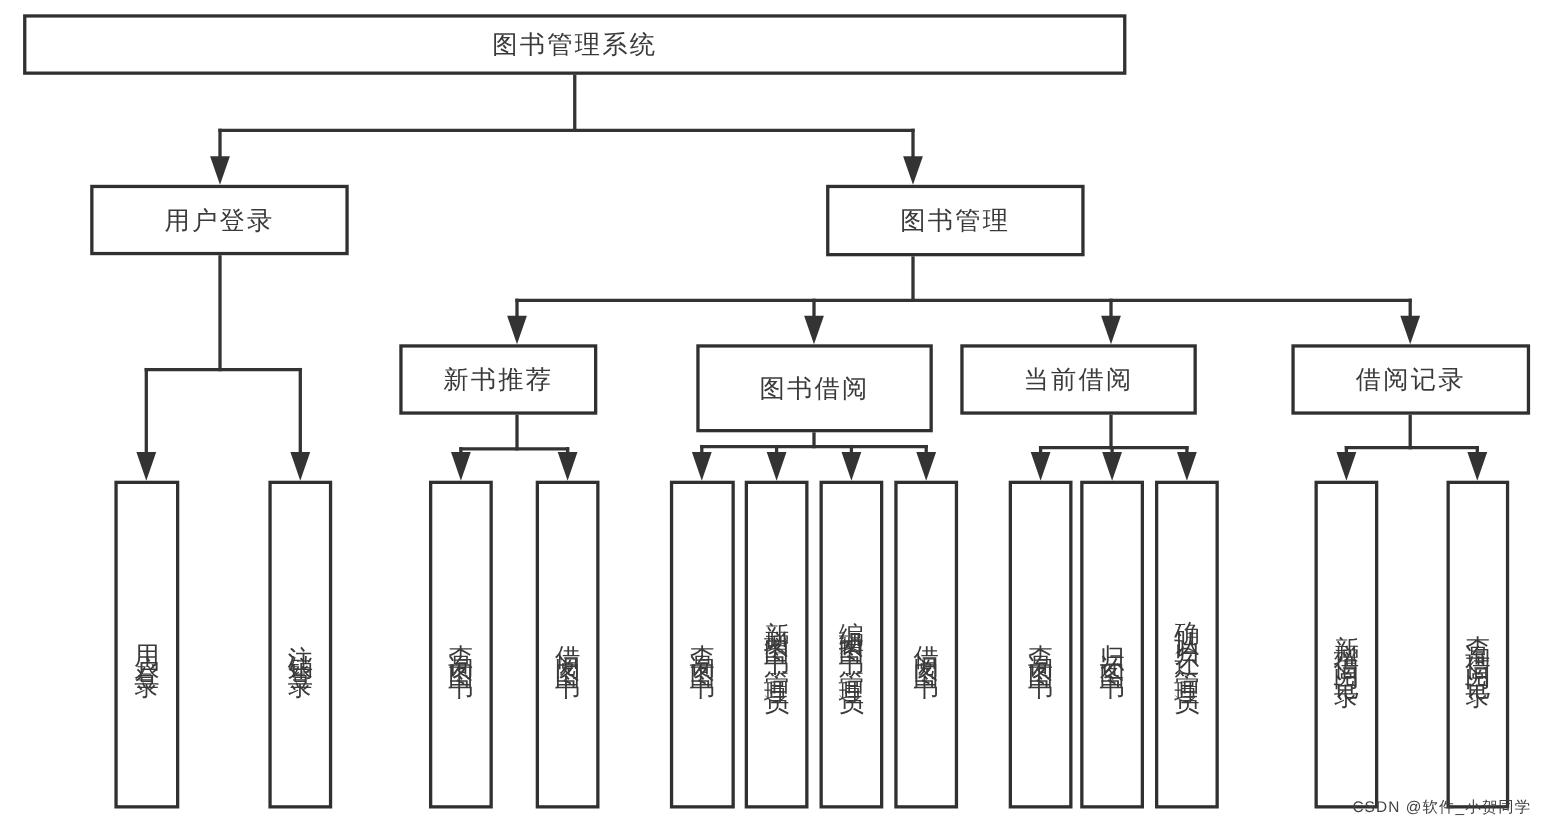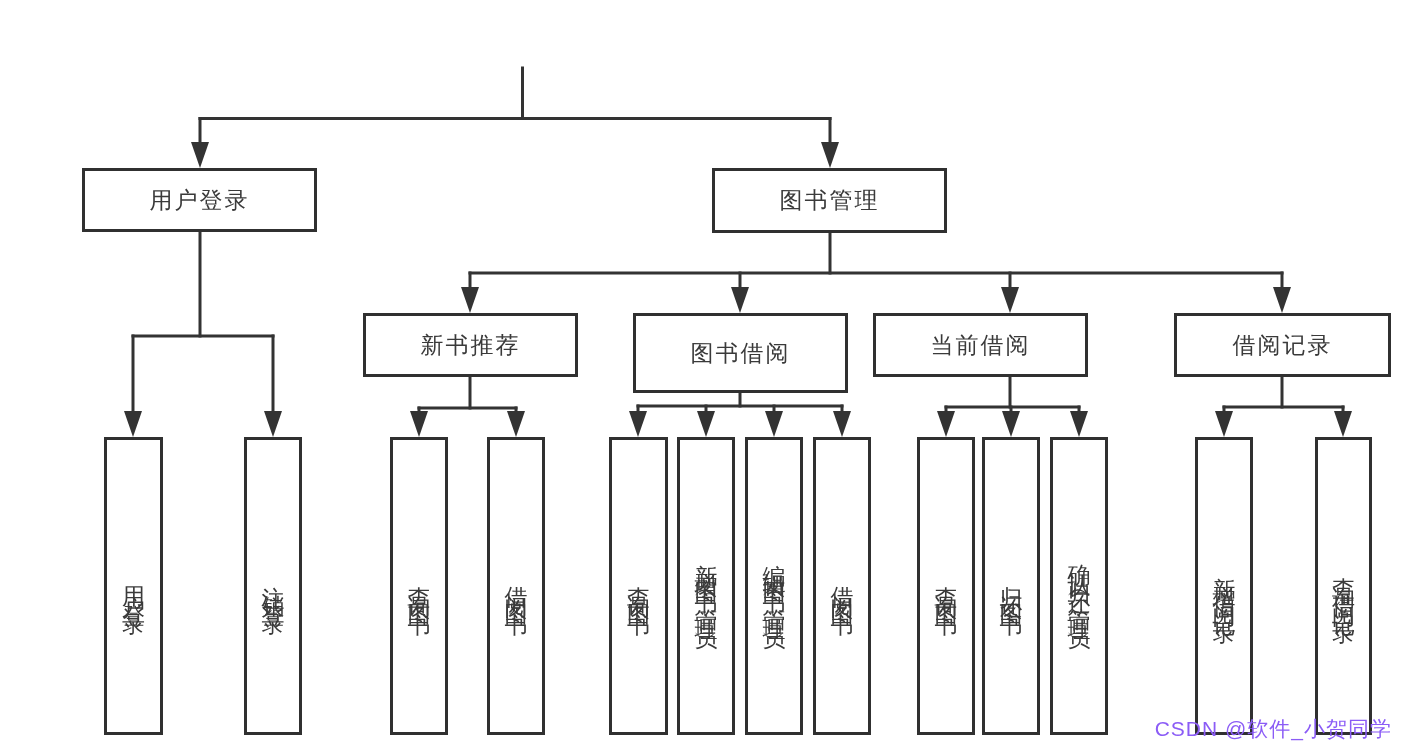--- a/index.html
+++ b/index.html
@@ -14,41 +14,41 @@
     display:flex;align-items:center;justify-content:center;box-sizing:border-box;
   }
   .h{font-size:23px;letter-spacing:2px;white-space:nowrap;}
   .v span{
     writing-mode:vertical-rl;text-orientation:mixed;
     font-size:23px;letter-spacing:9px;line-height:1;
   }
   
   #n-root{left:21px;top:13px;width:1003px;height:55px;}
   #n-user-login{left:82px;top:168px;width:235px;height:64px;}
-  #n-book-management{left:712px;top:168px;width:235px;height:65px;}
-  #n-new-book-recommend{left:363px;top:313px;width:215px;height:64px;}
+  #n-book-management{left:751px;top:168px;width:235px;height:65px;}
+  #n-new-book-recommend{left:363px;top:313px;width:180px;height:64px;}
   #n-book-borrowing{left:633px;top:313px;width:215px;height:80px;}
   #n-current-borrowing{left:873px;top:313px;width:215px;height:64px;}
   #n-borrowing-records{left:1174px;top:313px;width:217px;height:64px;}
   .leaf{top:437px;height:298px;width:58px;}
   #l-user-login{left:104px;width:59px;}
   #l-logout{left:244px;}
   #l-nbr-query{left:390px;}
   #l-nbr-borrow{left:487px;}
   #l-bb-query{left:609px;width:59px;}
   #l-bb-add{left:677px;}
   #l-bb-edit{left:745px;}
   #l-bb-borrow{left:813px;}
   #l-cb-query{left:917px;}
   #l-cb-return{left:982px;}
   #l-cb-confirm{left:1050px;}
   #l-br-add{left:1195px;}
   #l-br-query{left:1315px;width:57px;}
   .watermark{
-    position:absolute;right:13px;bottom:4px;font-size:21px;color:#8b5cf6;
+    position:absolute;right:13px;bottom:4px;font-size:14px;color:#404040;
     letter-spacing:1px;z-index:5;white-space:nowrap;
   }
 </style>
 </head>
 <body>
 
 <div class="canvas">
 
   <svg class="wires" width="1405" height="747" viewBox="0 0 1405 747" stroke="#333333" stroke-width="3" stroke-linecap="square" fill="#333333">
 
@@ -133,20 +133,23 @@
       <line x1="1224" y1="407" x2="1343" y2="407"></line>
       <line x1="1224" y1="407" x2="1224" y2="414"></line>
       <line x1="1343" y1="407" x2="1343" y2="414"></line>
     </g>
     <g stroke="none">
       <polygon points="1215,411 1233,411 1224,437"></polygon>
       <polygon points="1334,411 1352,411 1343,437"></polygon>
     </g>
   </svg>
 
+  <div class="box h" id="n-root">
+    <span>图书管理系统</span>
+  </div>
 
   <div class="box h" id="n-user-login">
     <span>用户登录</span>
   </div>
   <div class="box h" id="n-book-management">
     <span>图书管理</span>
   </div>
 
   <div class="box h" id="n-new-book-recommend">
     <span>新书推荐</span>

